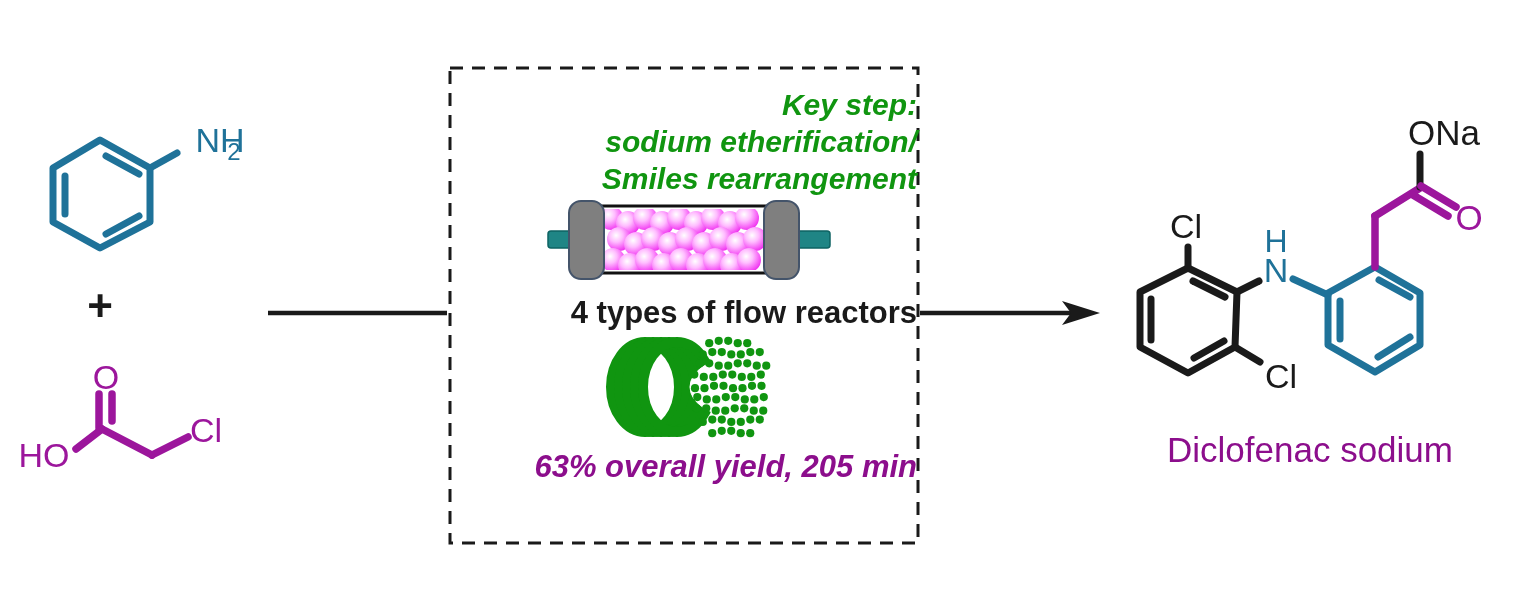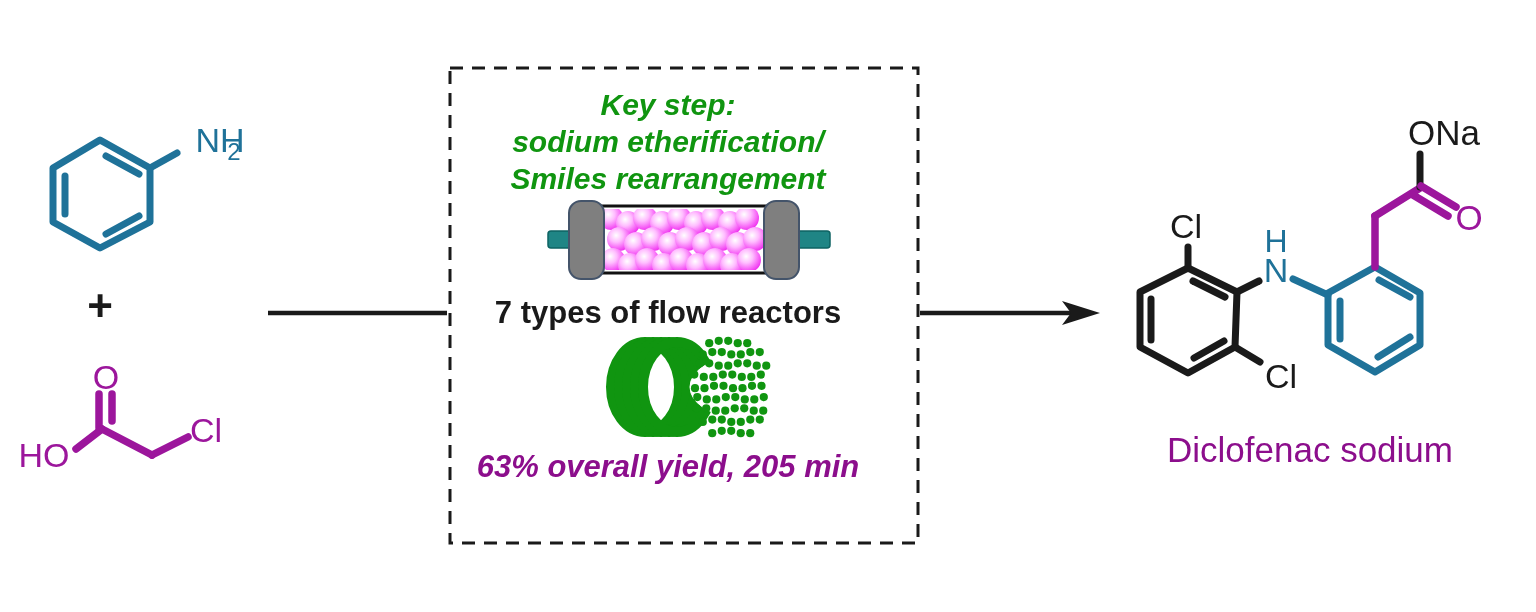--- a/index.html
+++ b/index.html
@@ -8,21 +8,21 @@
   .canvas svg{position:absolute;left:0;top:0;}
   .label{position:absolute;transform:translate(-50%,-50%);white-space:nowrap;line-height:1;}
   .blue{color:var(--c-blue);}
   .purple{color:var(--c-purple);}
   .black{color:var(--c-black);}
   .fs34{font-size:34px;}
   .fs32{font-size:32px;}
   .fs35{font-size:35px;}
   .plus{font-size:44px;font-weight:bold;color:var(--c-black);}
   .sub{font-size:24px;}
-  .boxtext{position:absolute;left:435px;width:466px;text-align:center;}
+  .boxtext{position:absolute;left:451px;width:466px;text-align:right;}
   .green-lines{top:86px;font-size:30px;line-height:37px;font-weight:bold;font-style:italic;color:var(--c-green);}
   .reactors-line{top:295px;font-size:31px;font-weight:bold;color:var(--c-black);}
   .summary-lines{top:447px;font-size:31px;line-height:40px;font-weight:bold;font-style:italic;color:var(--c-purpletext);}
   .product-name{font-size:35px;font-weight:normal;color:var(--c-purpletext);}
   
   .b-blue{stroke:var(--c-blue);stroke-width:7;fill:none;stroke-linecap:round;stroke-linejoin:round;}
   .b-purple{stroke:var(--c-purple);stroke-width:7.5;fill:none;stroke-linecap:round;stroke-linejoin:round;}
   .b-black{stroke:var(--c-black);stroke-width:7;fill:none;stroke-linecap:round;stroke-linejoin:round;}
   .thin-black{stroke:var(--c-black);stroke-width:4.5;fill:none;}
   .dash-rect{stroke:var(--c-black);stroke-width:3;fill:none;stroke-dasharray:13 9;}
@@ -210,21 +210,21 @@
   <span class="label plus" style="left:100px;top:306px;">+</span>
   <span class="label purple fs34" style="left:106px;top:377px;">O</span>
   <span class="label purple fs34" style="left:44px;top:455px;">HO</span>
   <span class="label purple fs34" style="left:206px;top:430px;">Cl</span>
 
   <div class="boxtext green-lines">
     <div>Key step:</div>
     <div>sodium etherification/</div>
     <div>Smiles rearrangement</div>
   </div>
-  <div class="boxtext reactors-line">7 types of flow reactors</div>
+  <div class="boxtext reactors-line">4 types of flow reactors</div>
   <div class="boxtext summary-lines">
     <div>63% overall yield, 205 min</div>
   </div>
 
   <span class="label black fs34" style="left:1186px;top:226px;">Cl</span>
   <span class="label black fs34" style="left:1281px;top:376px;">Cl</span>
   <span class="label blue fs32" style="left:1276px;top:241px;">H</span>
   <span class="label blue fs34" style="left:1276px;top:270px;">N</span>
   <span class="label black fs35" style="left:1444px;top:132px;">ONa</span>
   <span class="label purple fs35" style="left:1469px;top:217px;">O</span>

